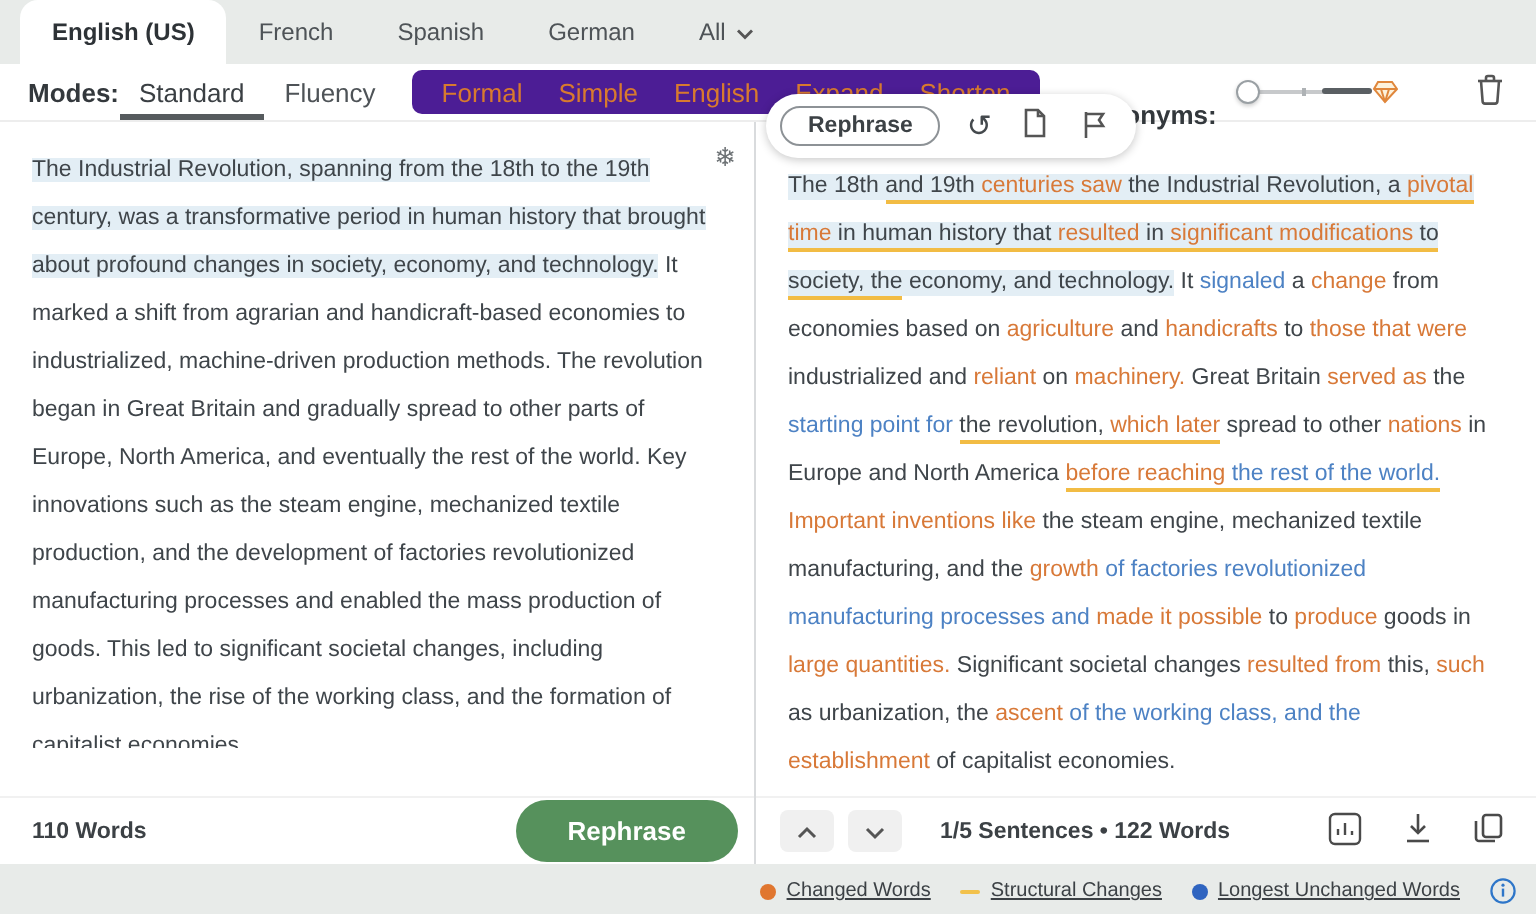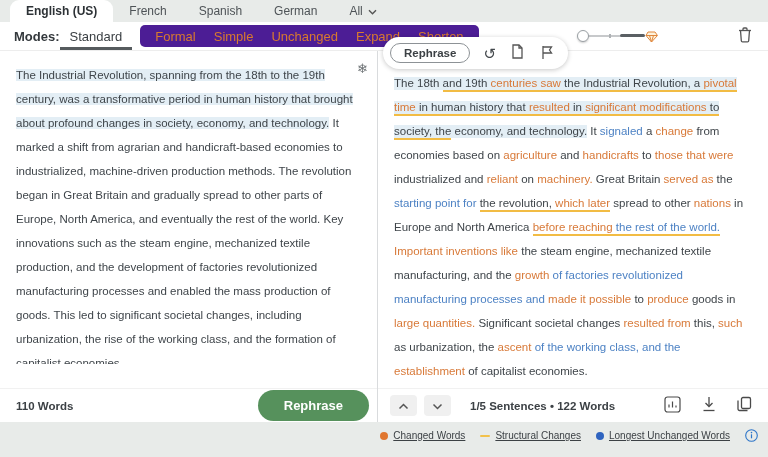--- a/index.html
+++ b/index.html
@@ -2,21 +2,21 @@
 <html><head>
 <meta charset="utf-8">
 <style>
   * { margin:0; padding:0; box-sizing:border-box; }
   html,body { width:768px; height:457px; overflow:hidden; }
   body { font-family:"Liberation Sans", sans-serif; background:#e8ebe9; color:#3f454a;
          --changed:#d87938; --unchanged:#4d82c4; --underline:#f2bc44; --hl-bg:#e3eef5;
          --premium:#d87a2e; --green:#56915c; }
 
   
-  .tabbar { height:22px; display:flex; align-items:stretch; padding-left:10px; background:#e8ebe9; }
+  .tabbar { height:32px; display:flex; align-items:stretch; padding-left:10px; background:#e8ebe9; }
   .tab { display:flex; align-items:center; gap:5px; padding:0 16px; font-size:12px; color:#4e5357; cursor:default; }
   .tab.active { background:#ffffff; border-radius:9px 9px 0 0; color:#2d3236; font-weight:bold; }
 
   
   .card { background:#fff; height:400px; display:flex; flex-direction:column; position:relative; }
 
   .toolbar { height:29px; flex:0 0 29px; display:flex; align-items:stretch; padding:0 14px; border-bottom:1px solid #ededed; }
   .toolbar .cell { display:flex; align-items:center; }
   .modes-label, .syn-label { font-size:13px; font-weight:bold; color:#33383c; }
   .mode { font-size:13px; color:#4e5357; padding:0 10px; display:flex; align-items:center; }
@@ -109,24 +109,25 @@
   </div>
 </nav>
 
 <div class="card">
 
   <div class="toolbar">
     <div class="cell">
         <span class="modes-label">Modes:</span>
       </div>
     <div class="mode active">Standard</div>
+    <div class="mode">Fluency</div>
     <div class="premium-group">
       <span class="premium-mode">Formal</span>
       <span class="premium-mode">Simple</span>
-      <span class="premium-mode">Unchanged</span>
+      <span class="premium-mode">English</span>
       <span class="premium-mode">Expand</span>
       <span class="premium-mode">Shorten</span>
     </div>
     <div class="cell">
         <span class="syn-label">Synonyms:</span>
       </div>
     <div class="slider">
       <div class="track"></div>
       <div class="track-dark"></div>
       <div class="tick"></div>

